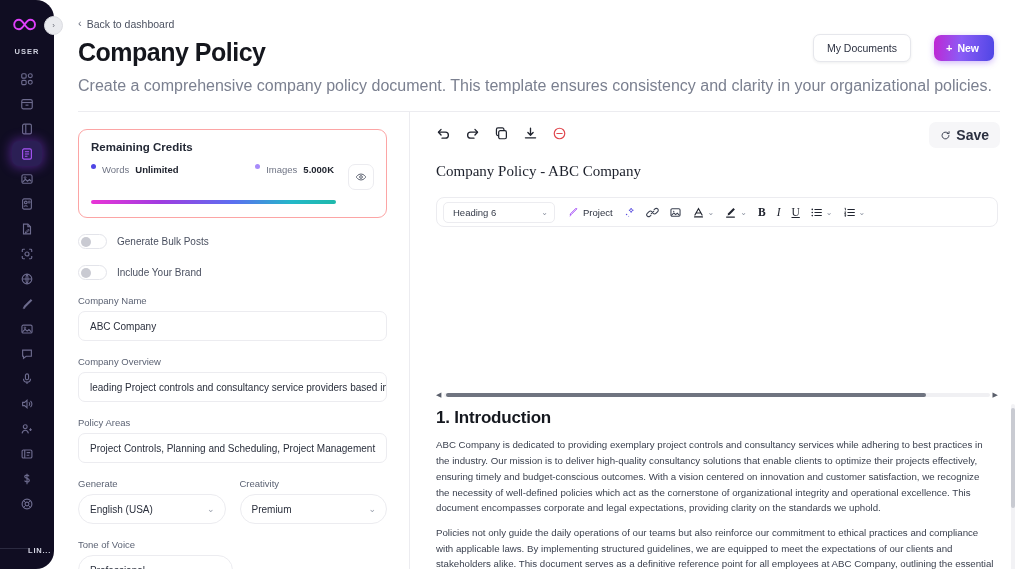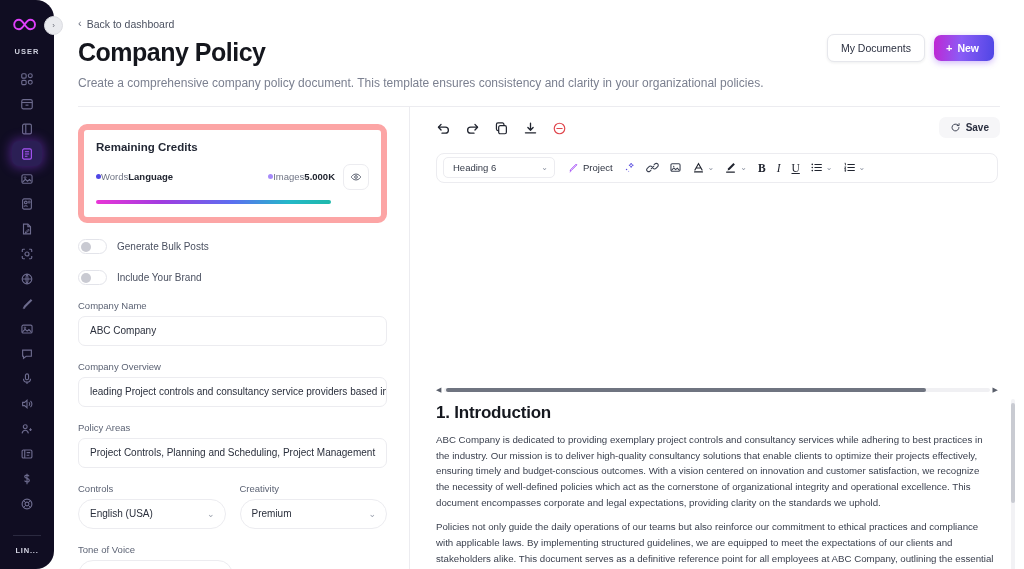--- a/index.html
+++ b/index.html
@@ -43,21 +43,21 @@
   }
   .sb-item svg { width: 14px; height: 14px; display: block; }
   .sb-item svg * { stroke: #6d6b8e; }
   .sb-item.active { background: #2b1f55; box-shadow: 0 0 11px 2px rgba(140,60,230,.45); }
   .sb-item.active svg * { stroke: #a855f7; }
   .sb-divider {
     width: 28px; height: 1px; background: #2b2a40; margin: 6px 0 0 0;
   }
   .sb-bottom {
     margin-top: auto; margin-bottom: 14px;
-    display: flex; flex-direction: column; align-items: center; width: 100%;
+    display: flex; flex-direction: row; align-items: center; width: 100%;
   }
   .sb-lin {
     font-size: 7.5px; letter-spacing: .8px; font-weight: 700; color: #d7d8e6;
     margin-top: 10px;
   }
   .sb-collapse {
     position: absolute; left: 44px; top: 16px;
     width: 19px; height: 19px; border-radius: 50%;
     background: #e9eaee; border: 1px solid #dcdde2;
     display: flex; align-items: center; justify-content: center;
@@ -71,25 +71,25 @@
   .back-link {
     display: inline-flex; align-items: center; gap: 5px;
     font-size: 10.5px; color: #4b5160; cursor: pointer;
   }
   .back-chev { font-size: 11px; color: #6b7080; line-height: 1; }
   .page-title {
     font-size: 25px; font-weight: 700; letter-spacing: -.5px;
     margin-top: 7px; color: #14161d;
   }
   .page-sub {
-    font-size: 12px; color: #7b8090; margin-top: 8px; line-height: 1.4;
+    font-size: 16px; color: #7b8090; margin-top: 8px; line-height: 1.4;
   }
   .top-actions {
     position: absolute; right: 30px; top: 34px;
-    display: flex; align-items: center; gap: 9px;
+    display: flex; align-items: center; gap: 23px;
   }
   .btn-docs {
     background: #fff; border: 1px solid #e6e7ec; border-radius: 7px;
     padding: 7px 13px; font-size: 10.5px; color: #2b3040; font-weight: 500;
     box-shadow: 0 1px 3px rgba(20,22,30,.07); cursor: pointer;
   }
   .btn-new {
     border: none; border-radius: 7px;
     padding: 7px 15px 7px 12px; font-size: 10.5px; color: #fff; font-weight: 600;
     background: linear-gradient(95deg,#c026d3 0%,#8b5cf6 45%,#4f46e5 100%);
@@ -102,26 +102,26 @@
 
   .body-cols { display: flex; height: calc(569px - 104px); }
 
   
   .form-col {
     width: 355px; flex: 0 0 355px;
     padding: 17px 22px 0 24px;
     overflow: hidden;
   }
   .credits-card {
-    border: 6px solid #fca5a5; border-radius: 9px;
+    border: 1px solid #fca5a5; border-radius: 9px;
     padding: 11px 12px 13px 12px; background: #fff;
   }
   .credits-title { font-size: 11.5px; font-weight: 600; color: #232835; }
   .credits-row {
-    display: flex; align-items: center; margin-top: 11px; 
+    display: flex; margin-top: 11px; gap: 6px;
   }
   .cdot { width: 5px; height: 5px; border-radius: 50%; flex: 0 0 5px; }
   .cdot.words { background: #4f46e5; }
   .cdot.images { background: #a78bfa; }
   .clabel { font-size: 9.5px; color: #6f7484; }
   .cval { font-size: 9.5px; color: #20242f; font-weight: 700; }
   .credits-spacer { flex: 1; }
   .eye-btn {
     width: 26px; height: 26px; border: 1px solid #ececf0; border-radius: 7px;
     display: flex; align-items: center; justify-content: center;
@@ -174,21 +174,21 @@
   .ed-toolbar-top {
     display: flex; align-items: center; gap: 14px;
     padding: 14px 24px 0 26px; position: relative;
   }
   .ed-ic { cursor: pointer; display: flex; align-items: center; }
   .ed-ic svg { width: 15px; height: 15px; display:block; }
   .save-btn {
     position: absolute; right: 24px; top: 10px;
     display: inline-flex; align-items: center; gap: 5px;
     background: #f6f6f8; border-radius: 7px; padding: 5px 11px;
-    font-size: 10px; color: #2b3040; font-weight: 600; cursor: pointer;
+    font-size: 14px; color: #2b3040; font-weight: 600; cursor: pointer;
   }
   .doc-title {
     font-family: "Liberation Serif", serif;
     font-size: 15px; color: #1b1f2a;
     padding: 22px 26px 0 26px;
   }
   .fmt-bar {
     margin: 17px 26px 0 26px;
     border: 1px solid #ececf0; border-radius: 8px;
     background: #fff; height: 30px;
@@ -408,21 +408,21 @@
 
     <div class="body-cols">
 
       <div class="form-col">
 
         <div class="credits-card">
           <div class="credits-title">Remaining Credits</div>
           <div class="credits-row">
             <span class="cdot words"></span>
             <span class="clabel">Words</span>
-            <span class="cval">Language</span>
+            <span class="cval">Unlimited</span>
             <span class="credits-spacer"></span>
             <span class="cdot images"></span>
             <span class="clabel">Images</span>
             <span class="cval">5.000K</span>
             <span class="eye-btn">
               <svg width="12" height="12" viewBox="0 0 16 16" fill="none">
                 <path d="M1.6 8s2.4-4 6.4-4 6.4 4 6.4 4-2.4 4-6.4 4S1.6 8 1.6 8z" stroke="#4c5262" stroke-width="1.2"></path>
                 <circle cx="8" cy="8" r="1.8" stroke="#4c5262" stroke-width="1.2"></circle>
               </svg>
             </span>
@@ -447,21 +447,21 @@
         <div class="field-input">ABC Company</div>
 
         <div class="field-label">Company Overview</div>
         <div class="field-input">leading Project controls and consultancy service providers based in UK</div>
 
         <div class="field-label">Policy Areas</div>
         <div class="field-input">Project Controls, Planning and Scheduling, Project Management</div>
 
         <div class="row-2">
           <div>
-            <div class="field-label">Controls</div>
+            <div class="field-label">Generate</div>
             <div class="select">
               <span>English (USA)</span>
               <span class="chev">⌄</span>
             </div>
           </div>
           <div>
             <div class="field-label">Creativity</div>
             <div class="select">
               <span>Premium</span>
               <span class="chev">⌄</span>
@@ -511,20 +511,21 @@
           </span>
           <span class="save-btn">
             <svg width="11" height="11" viewBox="0 0 16 16" fill="none">
               <path d="M13 8a5 5 0 11-1.6-3.7" stroke="#3a4050" stroke-width="1.4" stroke-linecap="round"></path>
               <path d="M13.2 2.4v2.8h-2.8" stroke="#3a4050" stroke-width="1.4" stroke-linecap="round" stroke-linejoin="round"></path>
             </svg>
             <span>Save</span>
           </span>
         </div>
 
+        <div class="doc-title">Company Policy - ABC Company</div>
 
         <div class="fmt-bar">
           <span class="heading-select">
             <span>Heading 6</span>
             <span class="chev">⌄</span>
           </span>
 
           <span class="rewrite">
             <svg width="12" height="12" viewBox="0 0 16 16" fill="none">
               <path d="M12.2 2.8l1 1-7.4 7.4-1.6.6.6-1.6z" stroke="#a855f7" stroke-width="1.3"></path>

